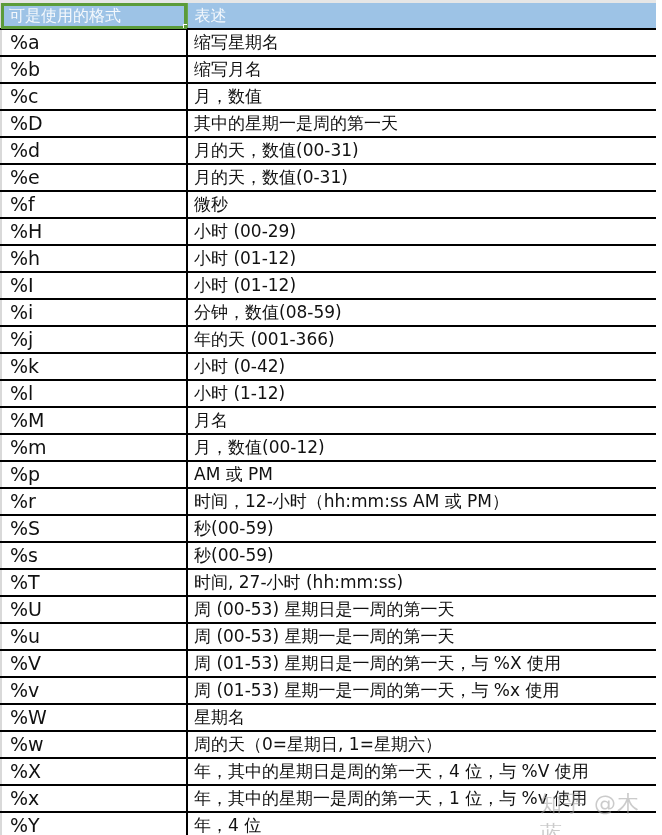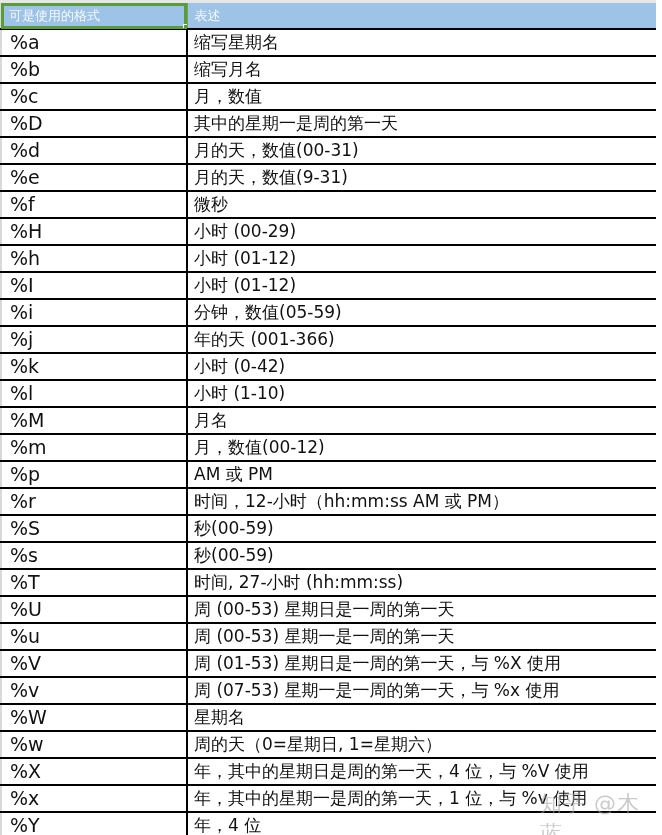--- a/index.html
+++ b/index.html
@@ -47,21 +47,21 @@
       white-space: nowrap;
       overflow: hidden;
       text-align: left;
       color: #111111;
     }
     thead th {
       background: #9dc3e6;
       color: #f4f8fc;
       font-weight: normal;
       font-family: "DejaVu Serif", "Liberation Serif", serif;
-      font-size: 13px;
+      font-size: 16px;
       height: 24px;
       border-bottom: 2px solid #000;
       border-right: 2px solid #000;
     }
     thead th.col-format {
       border-left: 2px solid #d9d9d9;
       outline: 3px solid #5b9b3a;
       outline-offset: -3px;
       border-right: 1.5px solid #6aa84f;
       position: relative;
@@ -137,53 +137,53 @@
       <tr>
           <td class="fmt">%D</td>
           <td class="desc">其中的星期一是周的第一天</td>
         </tr>
       <tr>
           <td class="fmt">%d</td>
           <td class="desc">月的天，数值(00-31)</td>
         </tr>
       <tr>
           <td class="fmt">%e</td>
-          <td class="desc">月的天，数值(9-31)</td>
+          <td class="desc">月的天，数值(0-31)</td>
         </tr>
       <tr>
           <td class="fmt">%f</td>
           <td class="desc">微秒</td>
         </tr>
       <tr>
           <td class="fmt">%H</td>
           <td class="desc">小时 (00-29)</td>
         </tr>
       <tr>
           <td class="fmt">%h</td>
           <td class="desc">小时 (01-12)</td>
         </tr>
       <tr>
           <td class="fmt">%I</td>
           <td class="desc">小时 (01-12)</td>
         </tr>
       <tr>
           <td class="fmt">%i</td>
-          <td class="desc">分钟，数值(05-59)</td>
+          <td class="desc">分钟，数值(08-59)</td>
         </tr>
       <tr>
           <td class="fmt">%j</td>
           <td class="desc">年的天 (001-366)</td>
         </tr>
       <tr>
           <td class="fmt">%k</td>
           <td class="desc">小时 (0-42)</td>
         </tr>
       <tr>
           <td class="fmt">%l</td>
-          <td class="desc">小时 (1-10)</td>
+          <td class="desc">小时 (1-12)</td>
         </tr>
       <tr>
           <td class="fmt">%M</td>
           <td class="desc">月名</td>
         </tr>
       <tr>
           <td class="fmt">%m</td>
           <td class="desc">月，数值(00-12)</td>
         </tr>
       <tr>
@@ -213,21 +213,21 @@
       <tr>
           <td class="fmt">%u</td>
           <td class="desc">周 (00-53) 星期一是一周的第一天</td>
         </tr>
       <tr>
           <td class="fmt">%V</td>
           <td class="desc">周 (01-53) 星期日是一周的第一天，与 %X 使用</td>
         </tr>
       <tr>
           <td class="fmt">%v</td>
-          <td class="desc">周 (07-53) 星期一是一周的第一天，与 %x 使用</td>
+          <td class="desc">周 (01-53) 星期一是一周的第一天，与 %x 使用</td>
         </tr>
       <tr>
           <td class="fmt">%W</td>
           <td class="desc">星期名</td>
         </tr>
       <tr>
           <td class="fmt">%w</td>
           <td class="desc">周的天（0=星期日, 1=星期六）</td>
         </tr>
       <tr>

